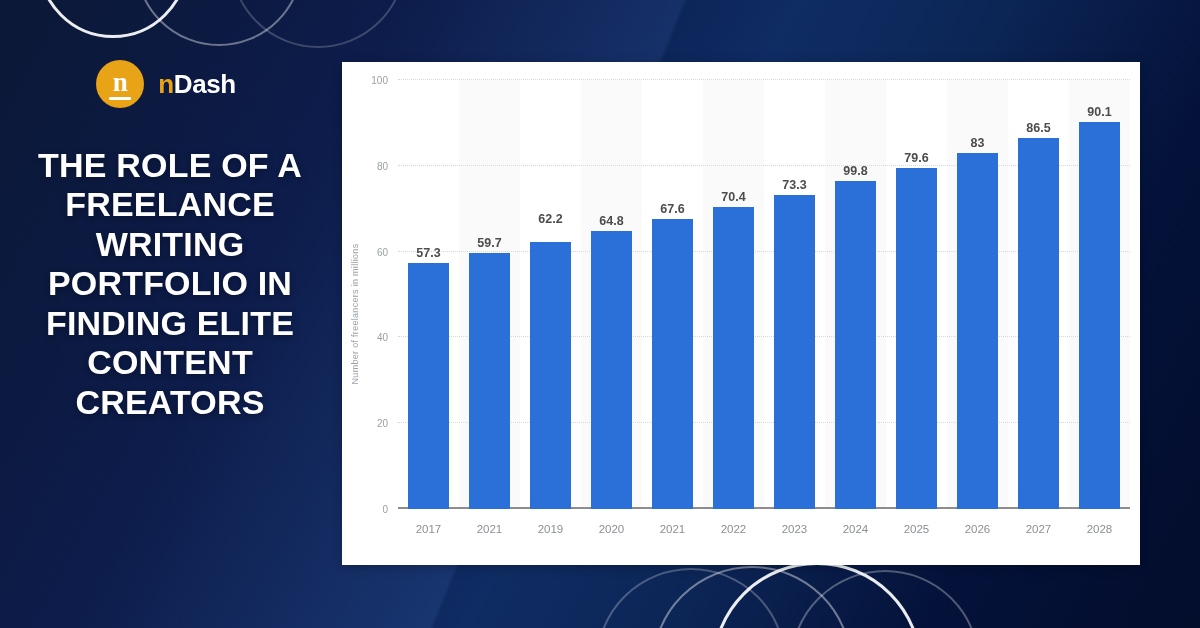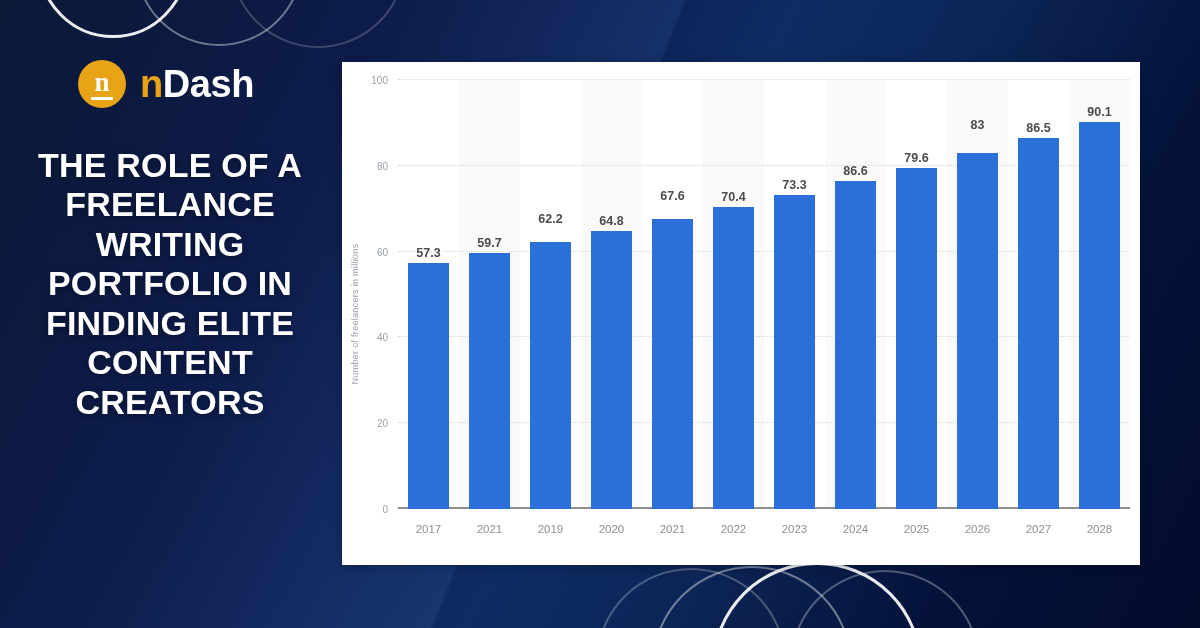--- a/index.html
+++ b/index.html
@@ -50,21 +50,21 @@
     align-items:center; justify-content:center;
     position:relative;
   }
   .logo-mark .glyph {
     color:#ffffff; font-size:27px; font-weight:700; line-height:1;
     font-family:"Liberation Serif", serif; margin-bottom:1px;
   }
   .logo-mark .bar {
     width:22px; height:3px; background:#ffffff; border-radius:1px;
   }
-  .wordmark { font-size:38px; font-weight:700; letter-spacing:-0.4px; }
+  .wordmark { font-size:26px; font-weight:700; letter-spacing:-0.4px; }
   .wordmark .wm-a { color:#e8a317; }
   .wordmark .wm-b { color:#ffffff; }
 
   .headline {
     margin-top:38px;
     width:300px;
     text-align:center;
     color:#ffffff;
     font-size:34px;
     font-weight:800;
@@ -205,46 +205,46 @@
             <div class="bar-value" style="bottom: 62.2%; left: 50%; transform: translate(-50%, 0px); margin-bottom: 16px;">62.2</div>
             <div class="xtick">2019</div>
           </div>
           <div class="bar-slot" style="left: 26.3333%; width: 5.66667%;">
             <div class="bar" style="height: 64.8%; background: rgb(42, 112, 216);"></div>
             <div class="bar-value" style="bottom: 64.8%; left: 50%; transform: translate(-50%, 0px); margin-bottom: 3px;">64.8</div>
             <div class="xtick">2020</div>
           </div>
           <div class="bar-slot" style="left: 34.6667%; width: 5.66667%;">
             <div class="bar" style="height: 67.6%; background: rgb(42, 112, 216);"></div>
-            <div class="bar-value" style="bottom: 67.6%; left: 50%; transform: translate(-50%, 0px); margin-bottom: 16px;">67.6</div>
+            <div class="bar-value" style="bottom: 67.6%; left: 50%; transform: translate(-50%, 0px); margin-bottom: 3px;">67.6</div>
             <div class="xtick">2021</div>
           </div>
           <div class="bar-slot" style="left: 43%; width: 5.66667%;">
             <div class="bar" style="height: 70.4%; background: rgb(42, 112, 216);"></div>
             <div class="bar-value" style="bottom: 70.4%; left: 50%; transform: translate(-50%, 0px); margin-bottom: 3px;">70.4</div>
             <div class="xtick">2022</div>
           </div>
           <div class="bar-slot" style="left: 51.3333%; width: 5.66667%; align-items: center;">
             <div class="bar" style="height: 73.3%; background: rgb(42, 112, 216);"></div>
             <div class="bar-value" style="bottom: 73.3%; left: 50%; transform: translate(-50%, 0px); margin-bottom: 3px;">73.3</div>
             <div class="xtick">2023</div>
           </div>
           <div class="bar-slot" style="left: 59.6667%; width: 5.66667%;">
             <div class="bar" style="height: 76.4%; background: rgb(42, 112, 216);"></div>
-            <div class="bar-value" style="bottom: 76.4%; left: 50%; transform: translate(-50%, 0px); margin-bottom: 3px;">86.6</div>
+            <div class="bar-value" style="bottom: 76.4%; left: 50%; transform: translate(-50%, 0px); margin-bottom: 3px;">99.8</div>
             <div class="xtick">2024</div>
           </div>
           <div class="bar-slot" style="left: 68%; width: 5.66667%;">
             <div class="bar" style="height: 79.6%; background: rgb(42, 112, 216);"></div>
             <div class="bar-value" style="bottom: 79.6%; left: 50%; transform: translate(-50%, 0px); margin-bottom: 3px;">79.6</div>
             <div class="xtick">2025</div>
           </div>
           <div class="bar-slot" style="left: 76.3333%; width: 5.66667%;">
             <div class="bar" style="height: 83%; background: rgb(42, 112, 216);"></div>
-            <div class="bar-value" style="bottom: 83%; left: 50%; transform: translate(-50%, 0px); margin-bottom: 21px;">83</div>
+            <div class="bar-value" style="bottom: 83%; left: 50%; transform: translate(-50%, 0px); margin-bottom: 3px;">83</div>
             <div class="xtick">2026</div>
           </div>
           <div class="bar-slot" style="left: 84.6667%; width: 5.66667%;">
             <div class="bar" style="height: 86.5%; background: rgb(42, 112, 216);"></div>
             <div class="bar-value" style="bottom: 86.5%; left: 50%; transform: translate(-50%, 0px); margin-bottom: 3px;">86.5</div>
             <div class="xtick">2027</div>
           </div>
           <div class="bar-slot" style="left: 93%; width: 5.66667%;">
             <div class="bar" style="height: 90.1%; background: rgb(42, 112, 216);"></div>
             <div class="bar-value" style="bottom: 90.1%; left: 50%; transform: translate(-50%, 0px); margin-bottom: 3px;">90.1</div>

